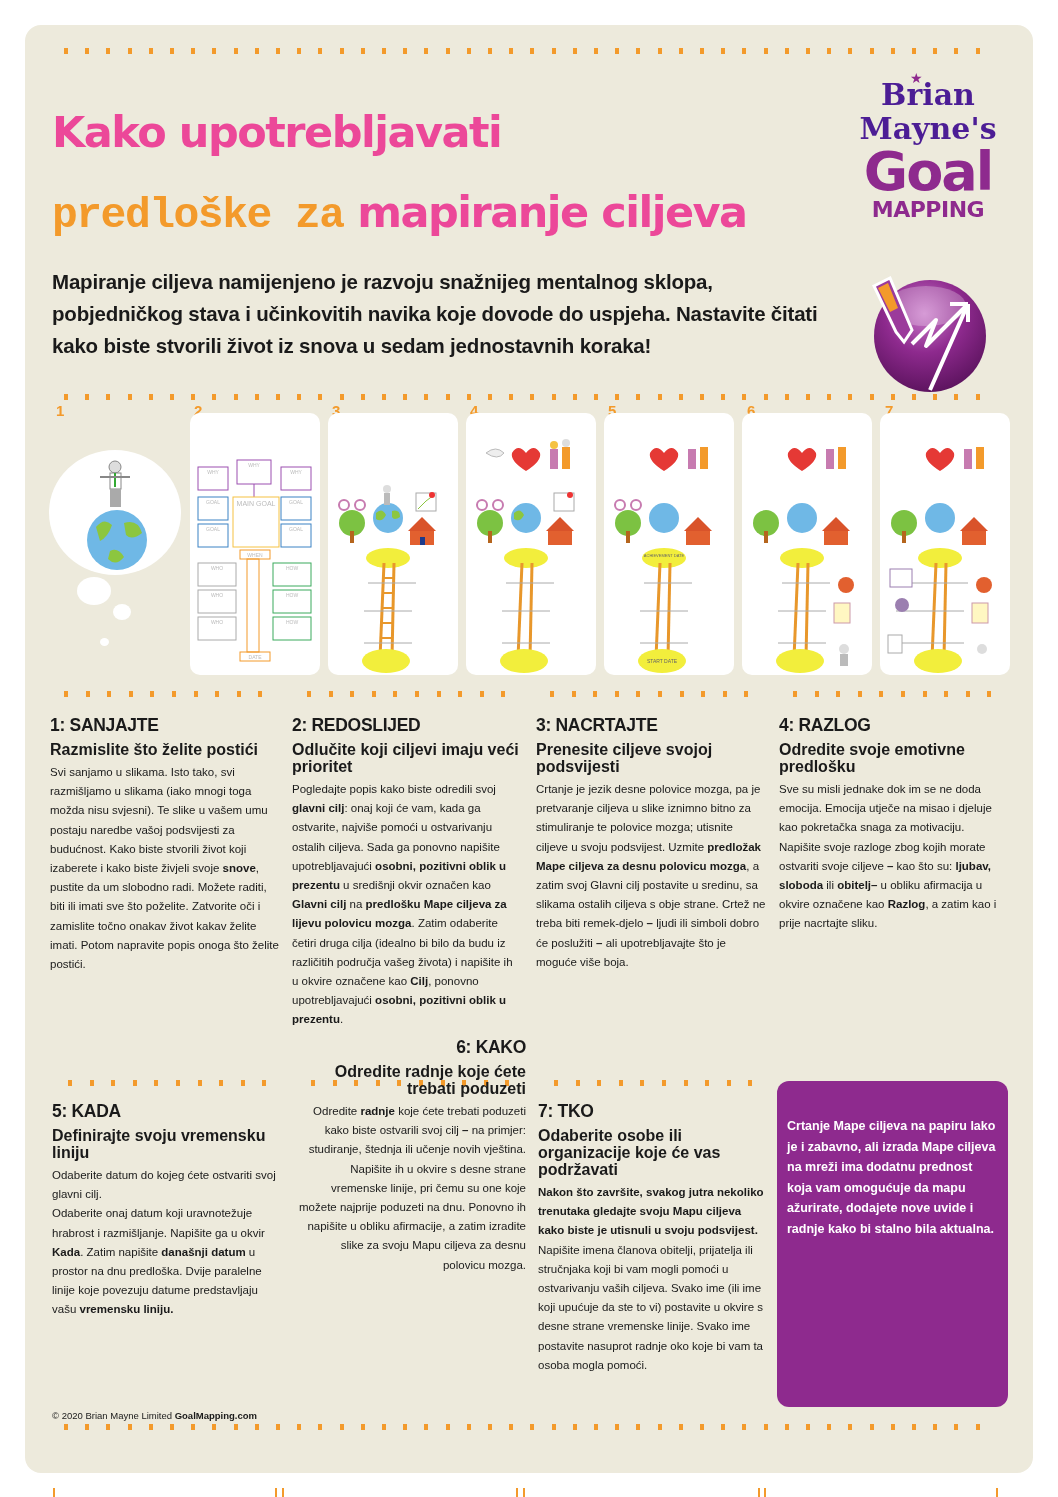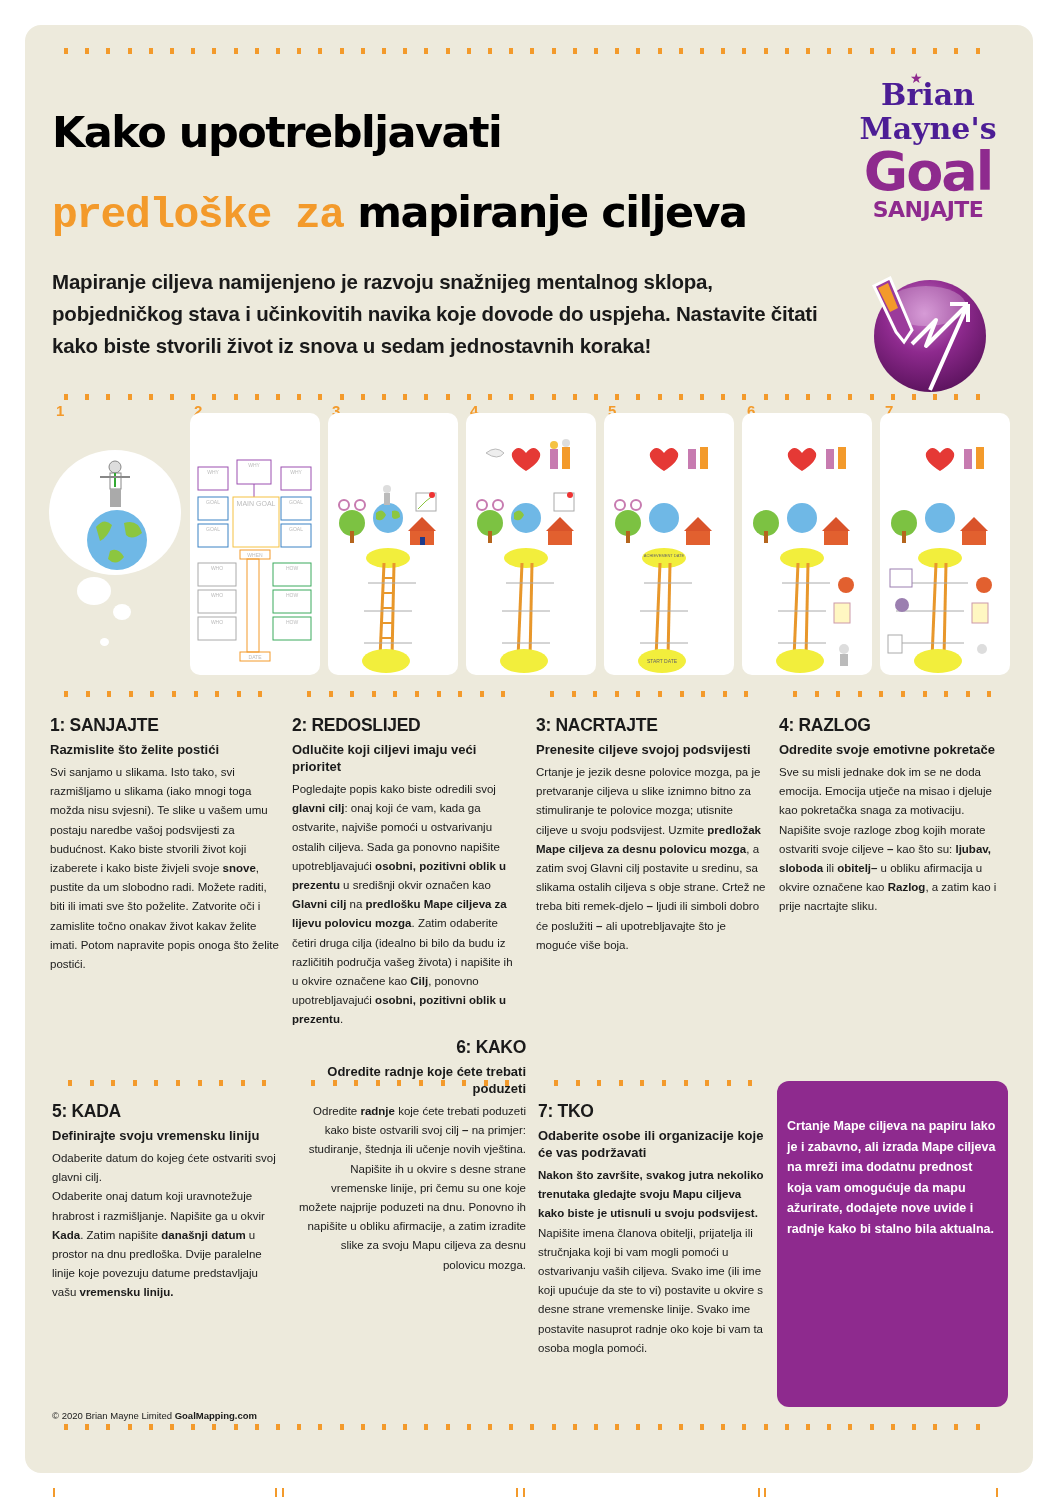--- a/index.html
+++ b/index.html
@@ -11,42 +11,42 @@
     background: #EDEADC; border-radius: 16px;
   }
   .dots {
     position: absolute; height: 6px;
     background-image: radial-gradient(circle, transparent 0, transparent 0);
     background: repeating-linear-gradient(90deg, #F39A2B 0 4px, transparent 4px 21.2px);
   }
   .dots.short { background: repeating-linear-gradient(90deg, #F39A2B 0 4px, transparent 4px 21.6px); }
 
   .title { position: absolute; left: 52px; top: 92px; font-family: "DejaVu Sans", sans-serif; font-weight: bold; font-size: 43px; line-height: 80px; letter-spacing: -1.5px; }
-  .title .purple { color: #000000; }
+  .title .purple { color: #ec4899; }
   .title .orange { color: #F39A2B; font-family: Liberation Mono, monospace; }
 
   .intro { position: absolute; left: 52px; top: 266px; width: 780px; font-weight: bold; font-size: 20.5px; line-height: 32px; color: #1a1a1a; letter-spacing: -0.2px; }
 
   
   .logo { position: absolute; left: 848px; top: 70px; width: 160px; height: 320px; text-align: center; }
   .logo .script { font-family: "DejaVu Serif", serif; font-weight: bold; color: #4c1d95; font-size: 30px; line-height: 34px; }
   .logo .goal { font-family: "DejaVu Sans", sans-serif; font-weight: bold; color: #8E2A8E; font-size: 54px; line-height: 52px; letter-spacing: -2px; }
   .logo .mapping { font-family: "DejaVu Sans", sans-serif; font-weight: bold; color: #8E2A8E; font-size: 22px; line-height: 24px; letter-spacing: -0.5px; }
   .logo .star { position: absolute; left: 62px; top: 0px; color: #8E2A8E; font-size: 14px; }
   .logo .ball { position: absolute; left: 16px; top: 200px; width: 126px; height: 126px; }
 
   
   .step-num { position: absolute; top: 402px; font-weight: bold; font-size: 15px; color: #F39A2B; }
   .panel { position: absolute; top: 413px; width: 130px; height: 262px; background: #fff; border-radius: 10px; overflow: hidden; }
   .bubble { position: absolute; background: #fff; border-radius: 50%; }
 
   
   .col { position: absolute; width: 230px; }
   .col h2 { font-weight: bold; font-size: 17.5px; line-height: 22px; margin-top: 14px; margin-bottom: 5px; letter-spacing: -0.3px; }
-  .col h3 { font-weight: bold; font-size: 13px; line-height: 17px; margin-bottom: 5px; }
+  .col h3 { font-weight: bold; font-size: 16px; line-height: 17px; margin-bottom: 5px; }
   .col p { font-size: 11.5px; line-height: 19.2px; }
   .col p b { font-weight: bold; }
 
   .promo { position: absolute; left: 777px; top: 1081px; width: 231px; height: 326px; background: #8E2A8E; border-radius: 12px; color: #fff; padding: 32px 12px 0 10px; }
   .promo .ph { font-weight: bold; font-size: 17.5px; line-height: 22px; }
   .promo .pb { font-weight: bold; font-size: 12.5px; line-height: 20.5px; margin-top: 3px; }
 
   .copyright { position: absolute; left: 52px; top: 1410px; font-size: 9.5px; }
   .copyright b { font-weight: bold; }
 
@@ -67,21 +67,21 @@
   </div>
 </div>
 
 <div class="intro">Mapiranje ciljeva namijenjeno je razvoju snažnijeg mentalnog sklopa, pobjedničkog stava i učinkovitih navika koje dovode do uspjeha. Nastavite čitati kako biste stvorili život iz snova u sedam jednostavnih koraka!</div>
 
 <div class="logo">
   <div class="star">★</div>
   <div class="script" style="margin-top:8px">Brian</div>
   <div class="script">Mayne's</div>
   <div class="goal">Goal</div>
-  <div class="mapping">SANJAJTE</div>
+  <div class="mapping">MAPPING</div>
   <svg class="ball" viewBox="0 0 126 126">
     <defs>
       <radialGradient id="bg1" cx="45%" cy="30%" r="70%">
         <stop offset="0" stop-color="#C97AC9"></stop>
         <stop offset="0.5" stop-color="#8E2A8E"></stop>
         <stop offset="1" stop-color="#5E1460"></stop>
       </radialGradient>
     </defs>
     <circle cx="66" cy="66" r="56" fill="url(#bg1)"></circle>
     <ellipse cx="62" cy="36" rx="40" ry="20" fill="#ffffff" opacity="0.25"></ellipse>
@@ -324,21 +324,21 @@
   <h3>Odlučite koji ciljevi imaju veći prioritet</h3>
   <p>Pogledajte popis kako biste odredili svoj <b>glavni cilj</b>: onaj koji će vam, kada ga ostvarite, najviše pomoći u ostvarivanju ostalih ciljeva. Sada ga ponovno napišite upotrebljavajući <b>osobni, pozitivni oblik u prezentu</b> u središnji okvir označen kao <b>Glavni cilj</b> na <b>predlošku Mape ciljeva za lijevu polovicu mozga</b>. Zatim odaberite četiri druga cilja (idealno bi bilo da budu iz različitih područja vašeg života) i napišite ih u okvire označene kao <b>Cilj</b>, ponovno upotrebljavajući <b>osobni, pozitivni oblik u prezentu</b>.</p>
 </div>
 <div class="col" style="left:536px; top:700px;">
   <h2>3: NACRTAJTE</h2>
   <h3>Prenesite ciljeve svojoj podsvijesti</h3>
   <p>Crtanje je jezik desne polovice mozga, pa je pretvaranje ciljeva u slike iznimno bitno za stimuliranje te polovice mozga; utisnite ciljeve u svoju podsvijest. Uzmite <b>predložak Mape ciljeva za desnu polovicu mozga</b>, a zatim svoj Glavni cilj postavite u sredinu, sa slikama ostalih ciljeva s obje strane. Crtež ne treba biti remek-djelo <b>–</b> ljudi ili simboli dobro će poslužiti <b>–</b> ali upotrebljavajte što je moguće više boja.</p>
 </div>
 <div class="col" style="left:779px; top:700px;">
   <h2>4: RAZLOG</h2>
-  <h3>Odredite svoje emotivne pokretače</h3>
+  <h3>Odredite svoje emotivne predlošku</h3>
   <p>Sve su misli jednake dok im se ne doda emocija. Emocija utječe na misao i djeluje kao pokretačka snaga za motivaciju. Napišite svoje razloge zbog kojih morate ostvariti svoje ciljeve <b>–</b> kao što su: <b>ljubav, sloboda</b> ili <b>obitelj–</b> u obliku afirmacija u okvire označene kao <b>Razlog</b>, a zatim kao i prije nacrtajte sliku.</p>
 </div>
 
 <div class="dots short" style="left:68px; top:1080px; width:200px;"></div>
 <div class="dots short" style="left:311px; top:1080px; width:200px;"></div>
 <div class="dots short" style="left:554px; top:1080px; width:200px;"></div>
 
 <div class="col" style="left:52px; top:1086px;">
   <h2>5: KADA</h2>
   <h3>Definirajte svoju vremensku liniju</h3>

